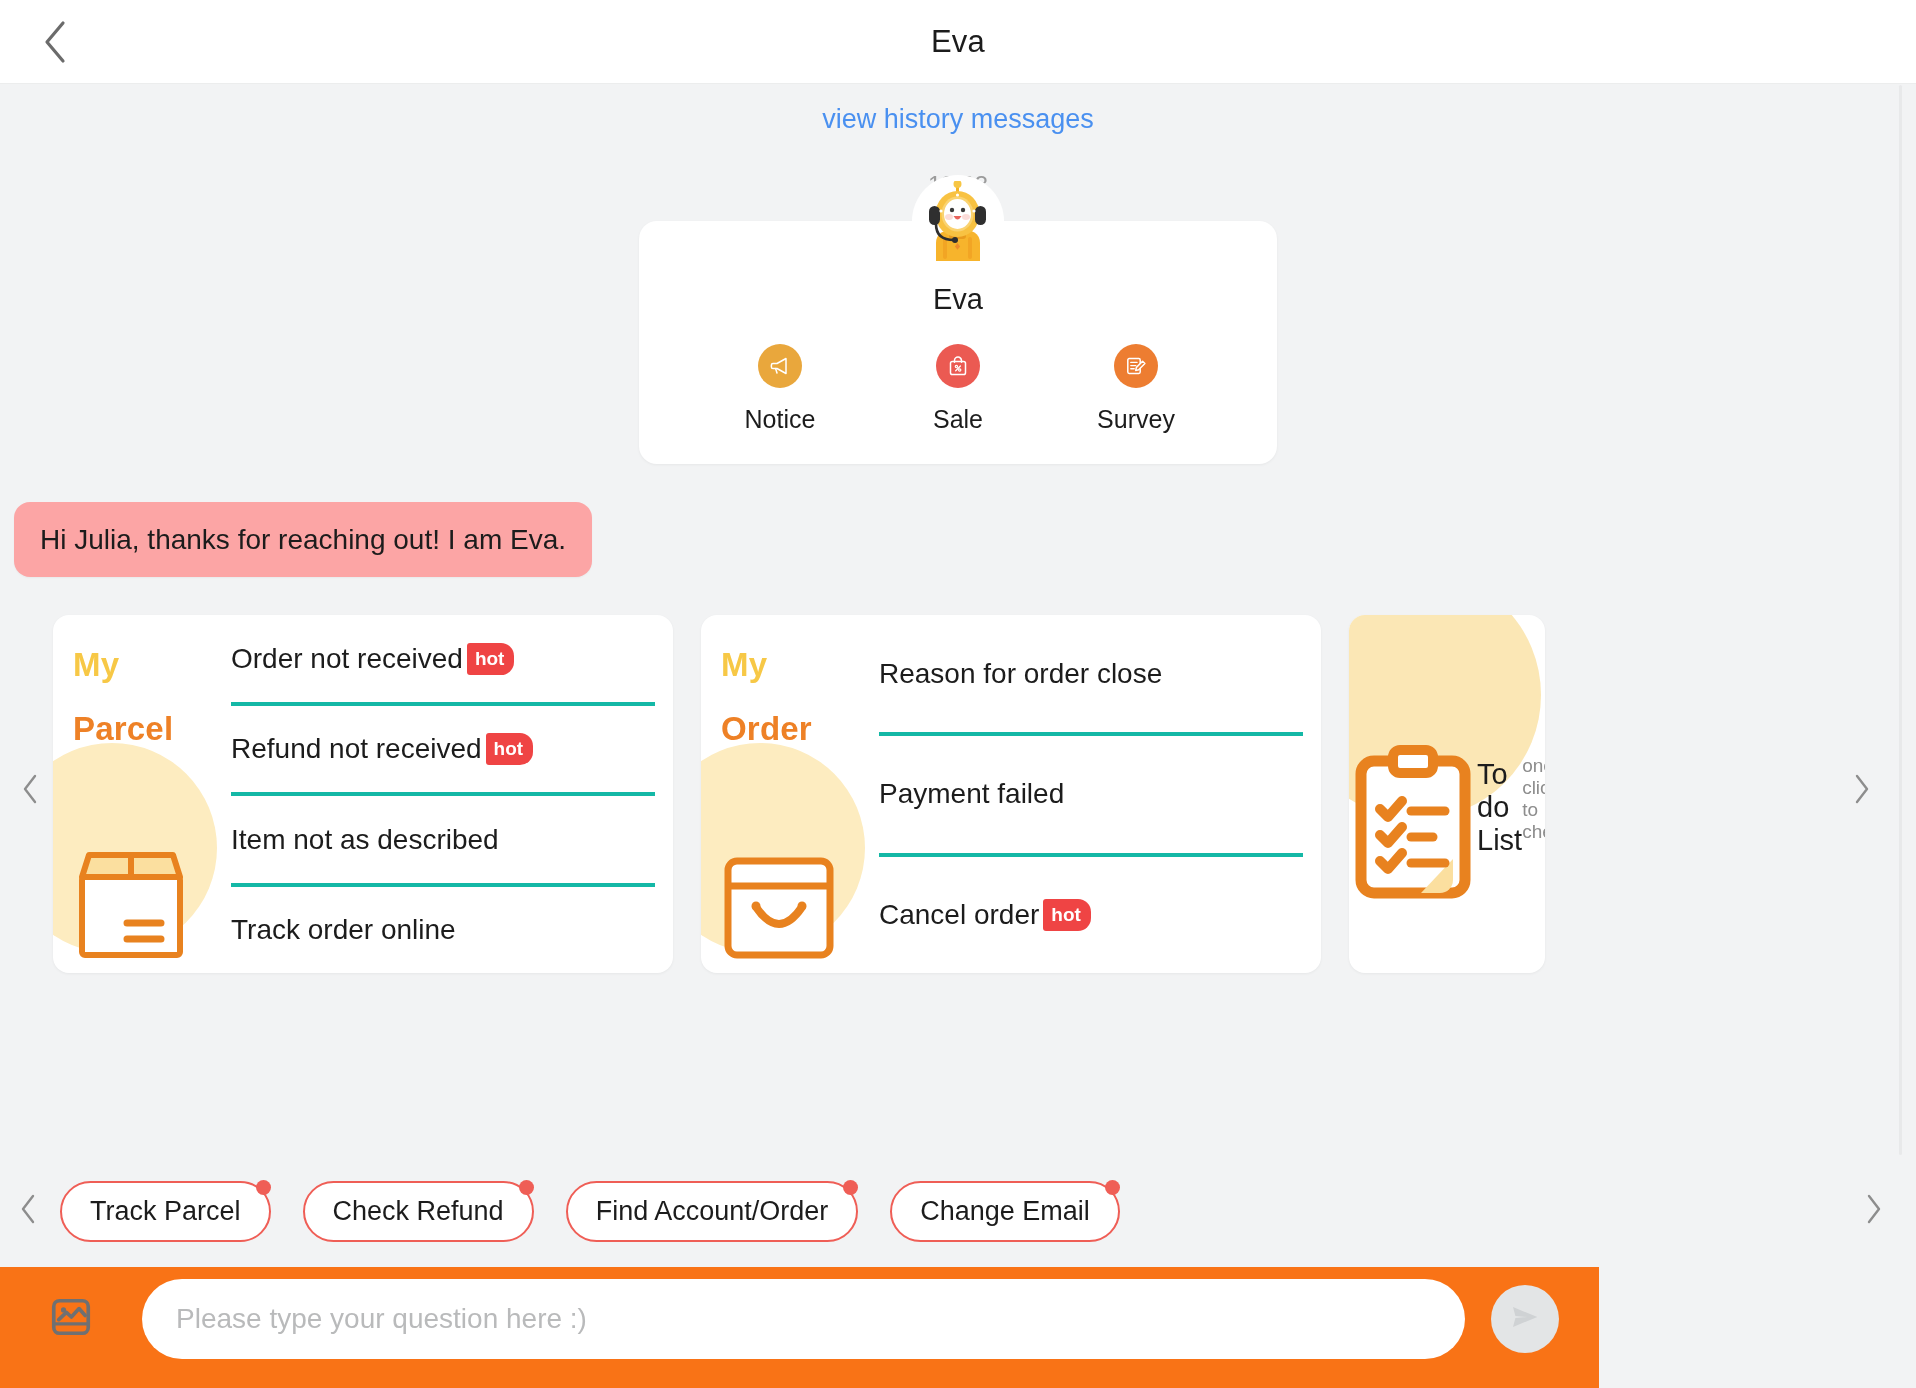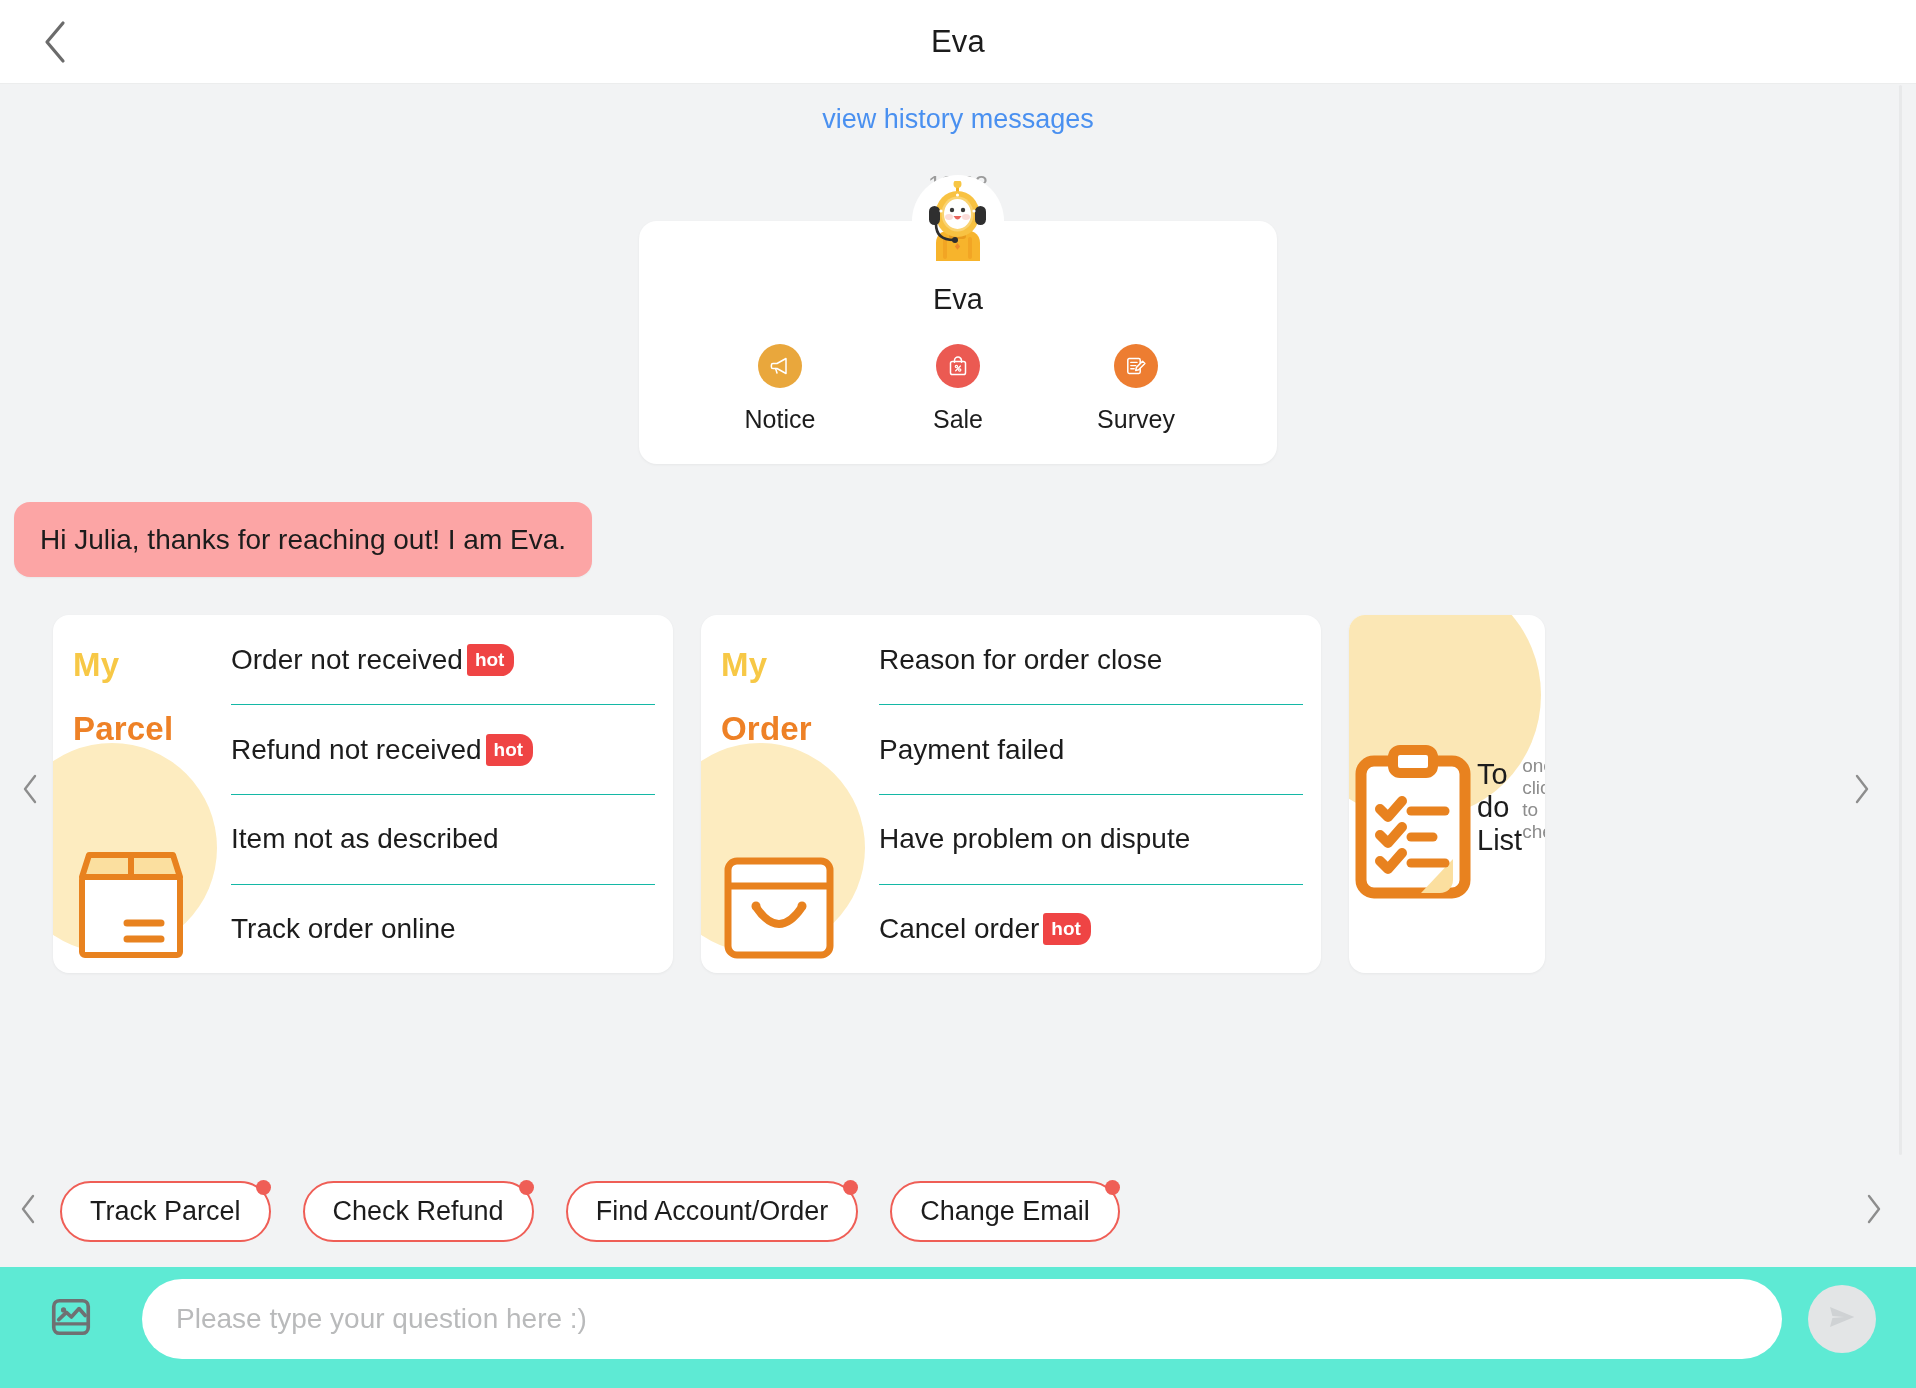--- a/index.html
+++ b/index.html
@@ -242,21 +242,21 @@
     flex: 1;
     z-index: 3;
     padding-right: 18px;
     display: flex;
     flex-direction: column;
   }
   .card-item {
     flex: 1;
     display: flex;
     align-items: center;
-    border-bottom: 1px solid #14b8a6;
+    border-bottom: 4px solid #14b8a6;
     cursor: pointer;
   }
   .card-item:last-child { border-bottom: none; }
   .card-item-text {
     font-size: 28px;
     color: #1c1c1c;
     line-height: 1;
   }
   .hot-badge {
     display: inline-block;
@@ -361,23 +361,23 @@
     height: 15px;
     border-radius: 50%;
     background: #ef5e56;
   }
 
   
   .composer {
     position: absolute;
     left: 0;
     bottom: 0;
-    width: 1916px;
+    width: 1599px;
     height: 121px;
-    background: #5eead4;
+    background: #f97316;
     display: flex;
     align-items: center;
     padding: 0 18px 18px 18px;
   }
   .attach-btn {
     width: 62px;
     height: 62px;
     flex: none;
     display: flex;
     align-items: center;
@@ -593,23 +593,20 @@
                 <circle cx="83" cy="59" r="4.5" fill="#E8821F"></circle>
               </svg>
             </div>
           </div>
           <div class="card-right">
             <div class="card-item">
               <span class="card-item-text">Reason for order close</span>
             </div>
             <div class="card-item">
               <span class="card-item-text">Payment failed</span>
-            </div>
-            <div class="card-item">
-              <span class="card-item-text">Have problem on dispute</span>
             </div>
             <div class="card-item">
               <span class="card-item-text">Cancel order</span>
               <span class="hot-badge">hot</span>
             </div>
           </div>
         </div>
 
         <div class="todo-card">
           <div class="blob"></div>

